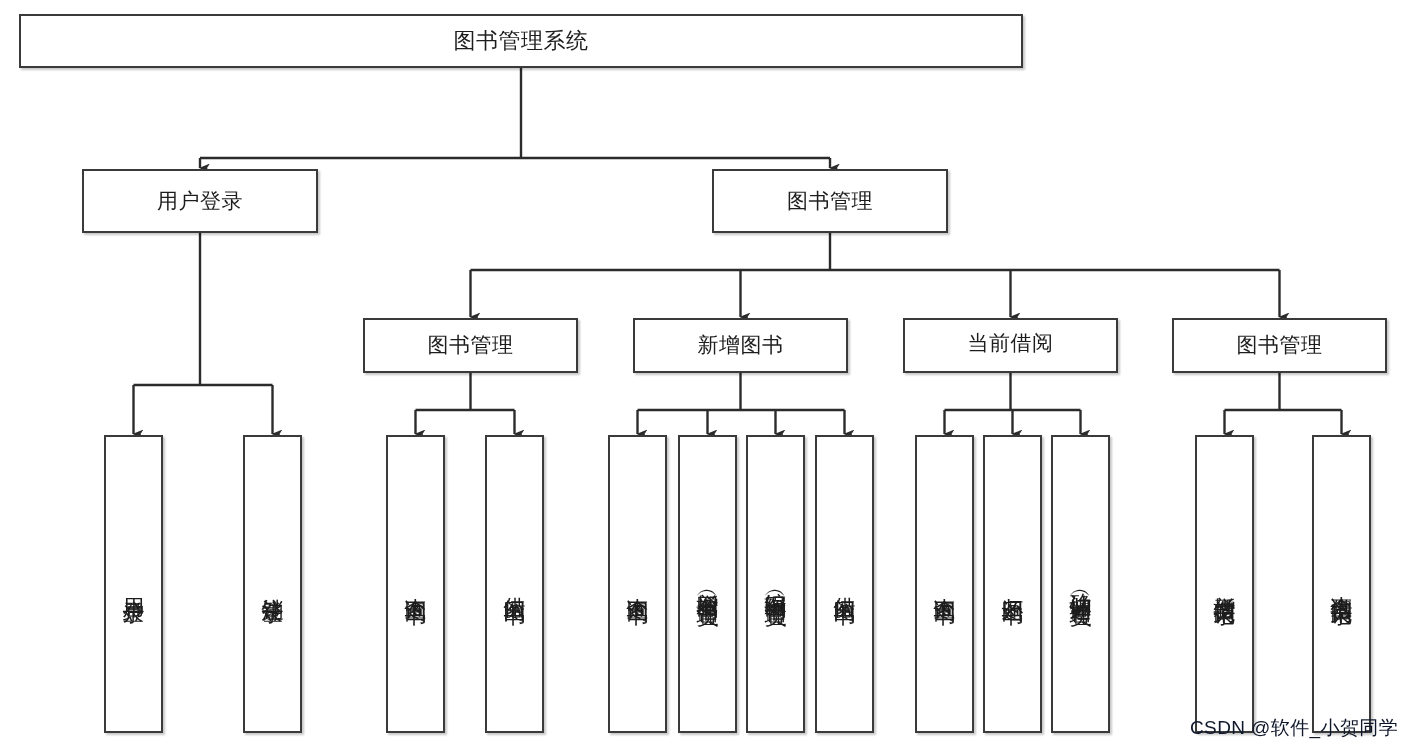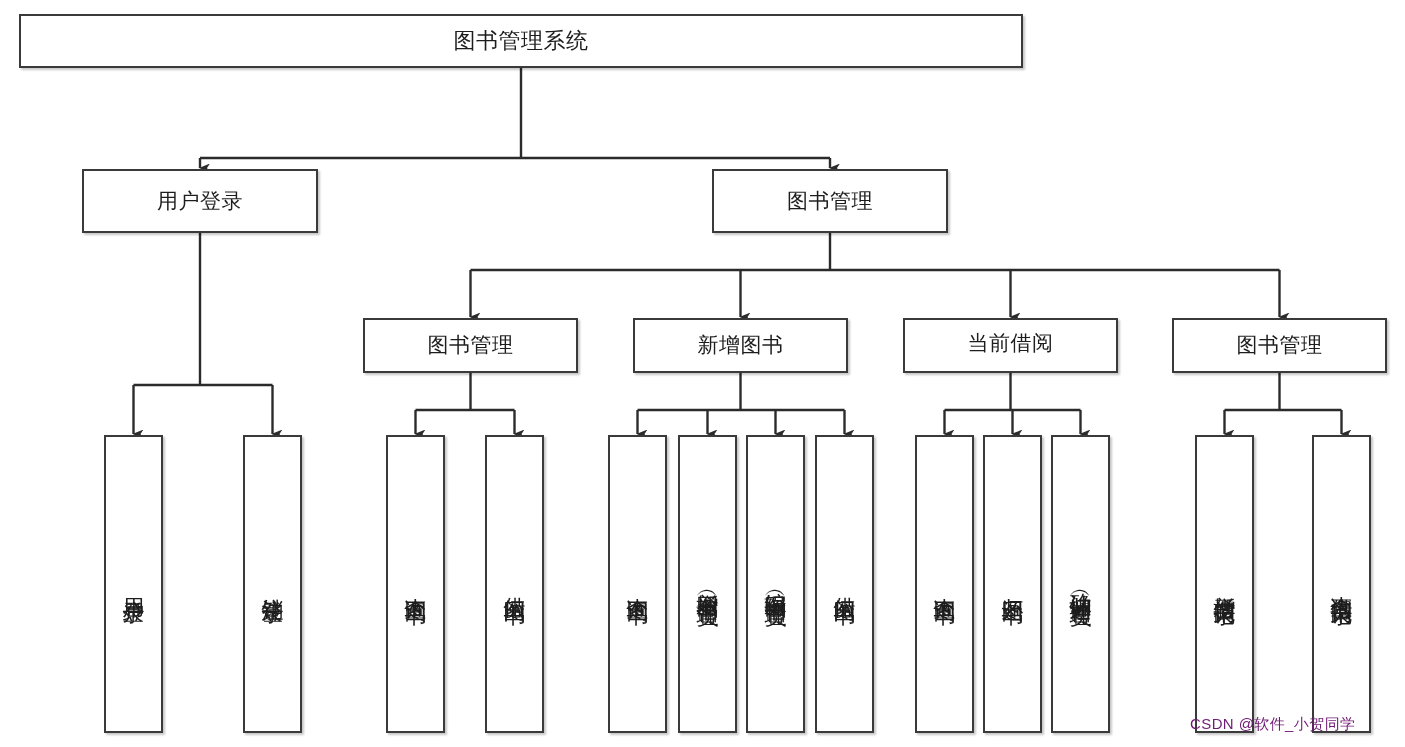--- a/index.html
+++ b/index.html
@@ -48,22 +48,22 @@
     writing-mode: vertical-rl;
     text-orientation: upright;
     letter-spacing: 2px;
     font-size: 22px;
     max-height: 96%;
     white-space: normal;
   }
   .node-box.root .node-label { font-size: 22px; }
   .watermark {
     position: absolute;
-    color: #701a75;
-    font-size: 15px;
+    color: #0f172a;
+    font-size: 19px;
     letter-spacing: 0.4px;
     white-space: nowrap;
     pointer-events: none;
   }
 </style>
 </head>
 <body>
 
 <div id="diagram-root">
 

